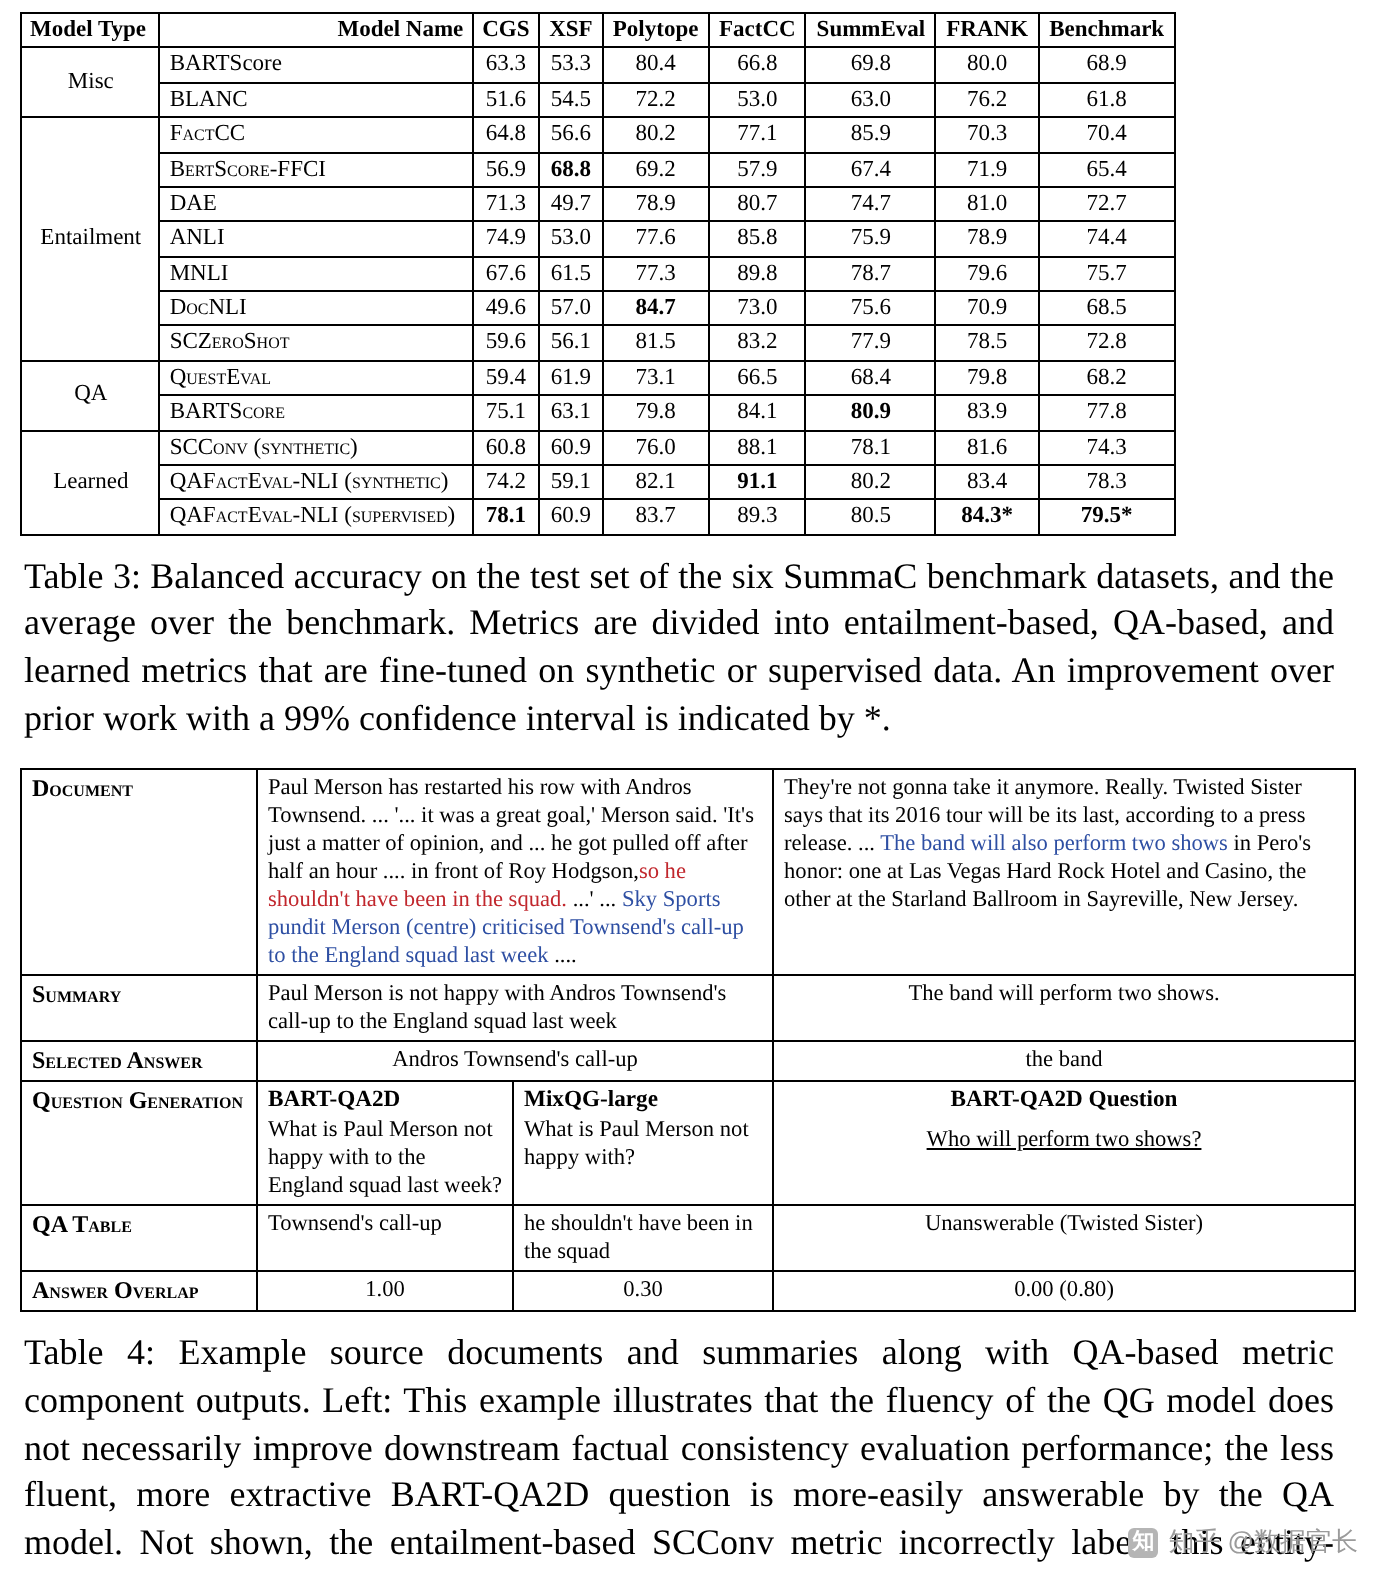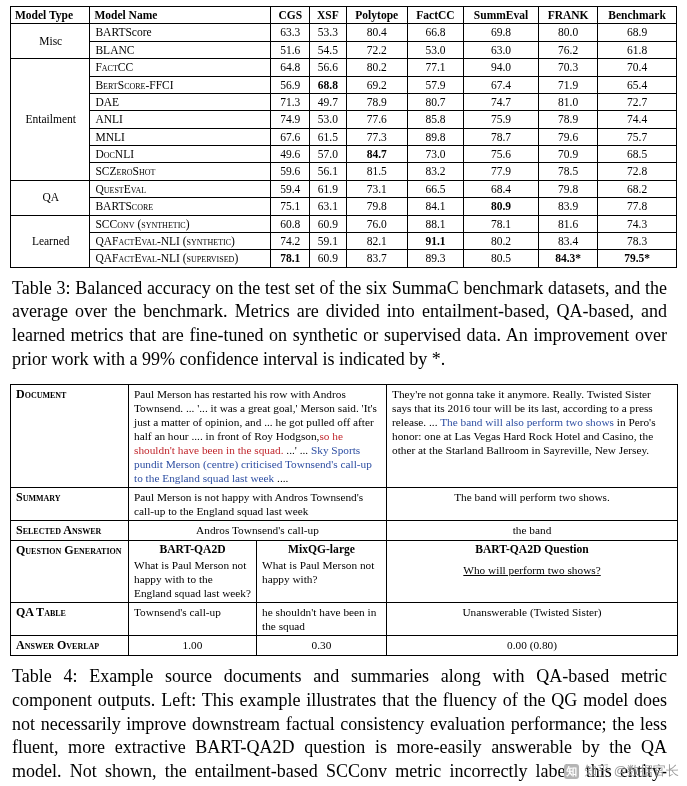--- a/index.html
+++ b/index.html
@@ -17,21 +17,21 @@
   }
   .page {
     padding: 6px 10px 0 10px;
     box-sizing: border-box;
     width: 687px;
   }
 
   
   table.t3 {
     border-collapse: collapse;
-    width: 667px;
+    width: 578px;
     font-size: 11.5px;
     line-height: 1.25;
   }
   table.t3 th, table.t3 td {
     border: 1px solid #000;
     padding: 1px 4px;
     text-align: center;
     white-space: nowrap;
   }
   table.t3 th {
@@ -80,21 +80,20 @@
     font-size: 12px;
   }
   td.ctr { text-align: center; }
   td.mid { vertical-align: middle; margin-left: 42px; }
   .red { color: #c1272d; }
   .blue { color: #2e4fa3; }
   .docsmall { font-size: 11.3px; line-height: 1.24; }
 
   .qg-sub {
     font-weight: bold;
-    text-align: center;
     font-size: 11.6px;
     display: block;
     margin-bottom: 1px;
   }
 
   
   .watermark {
     position: absolute;
     right: 8px;
     bottom: 6px;
@@ -120,21 +119,21 @@
 </style>
 </head>
 <body>
 
 <div class="page">
 
   <table class="t3">
     <thead>
       <tr>
         <th style="text-align:left;">Model Type</th>
-        <th style="text-align:left;">Model Name</th>
+        <th style="text-align:right;">Model Name</th>
         <th>CGS</th>
         <th>XSF</th>
         <th>Polytope</th>
         <th>FactCC</th>
         <th>SummEval</th>
         <th>FRANK</th>
         <th>Benchmark</th>
       </tr>
     </thead>
     <tbody>
@@ -161,21 +160,21 @@
         <td>61.8</td>
       </tr>
 
       <tr>
         <td class="grp" rowspan="7">Entailment</td>
         <td class="lcell sc">FactCC</td>
         <td>64.8</td>
         <td>56.6</td>
         <td>80.2</td>
         <td>77.1</td>
-        <td>94.0</td>
+        <td>85.9</td>
         <td>70.3</td>
         <td>70.4</td>
       </tr>
       <tr>
         <td class="lcell sc">BertScore-FFCI</td>
         <td>56.9</td>
         <td class="bd">68.8</td>
         <td>69.2</td>
         <td>57.9</td>
         <td>67.4</td>

